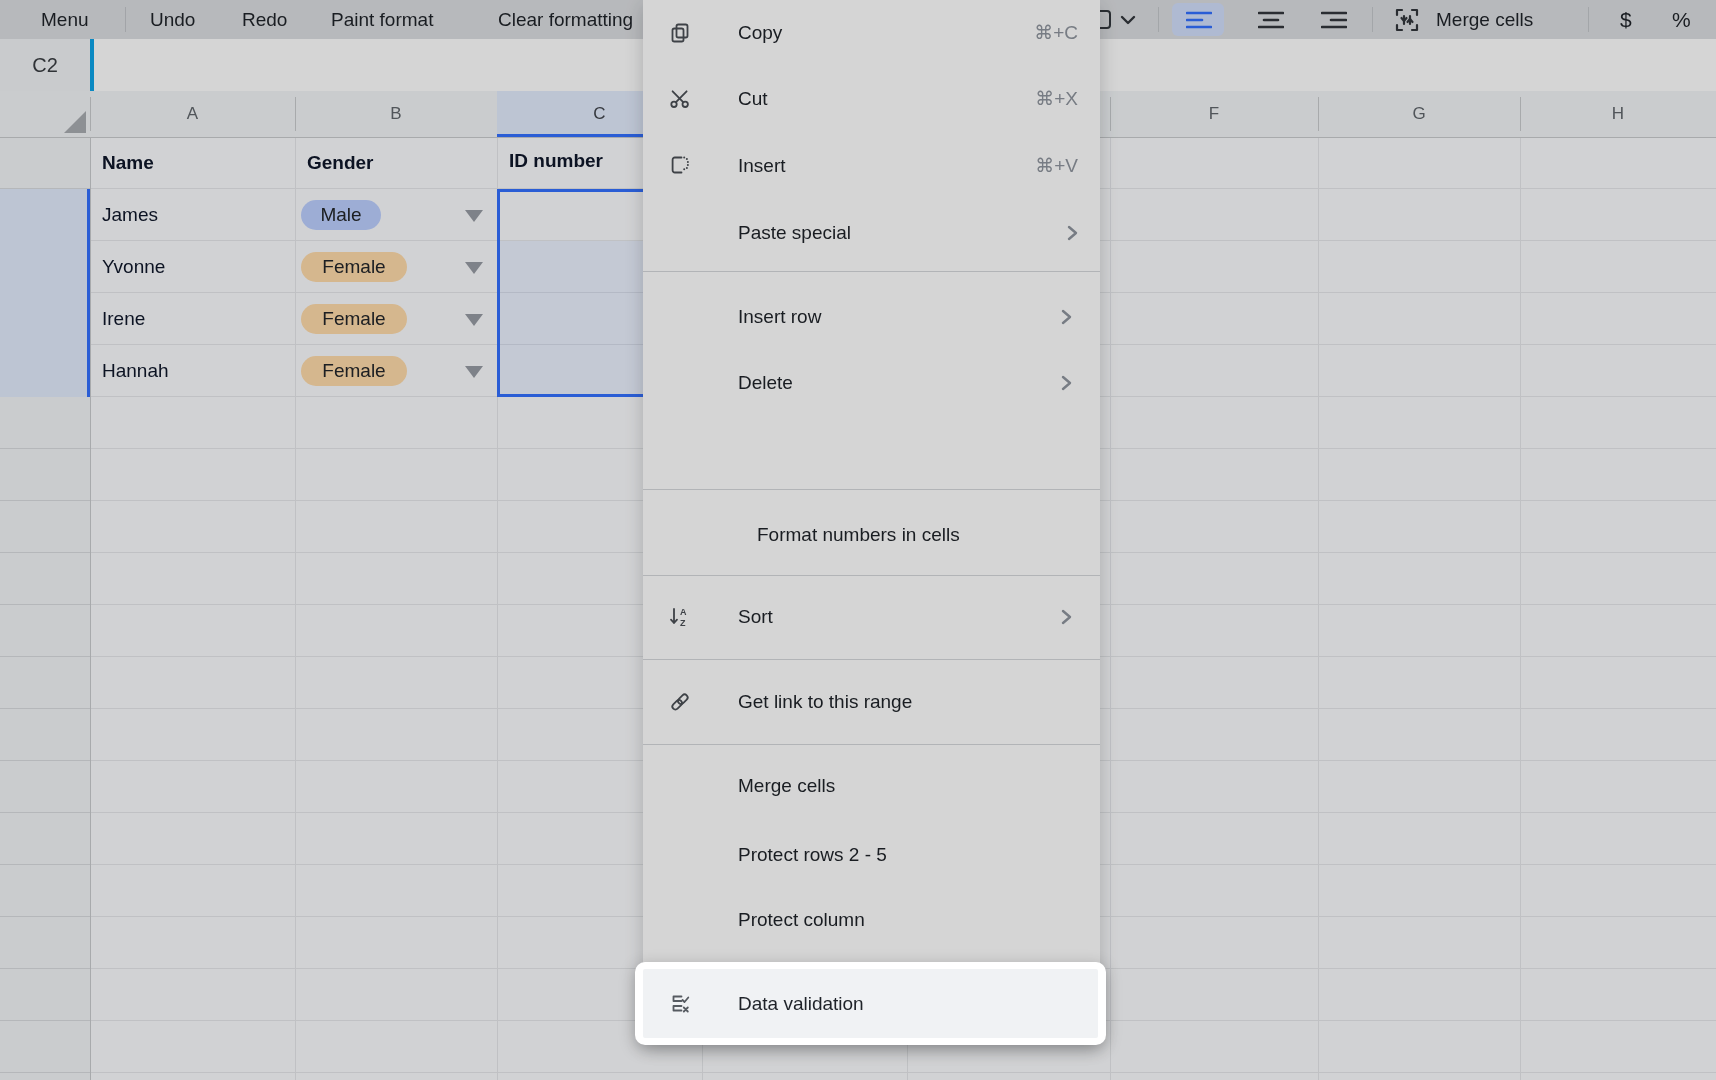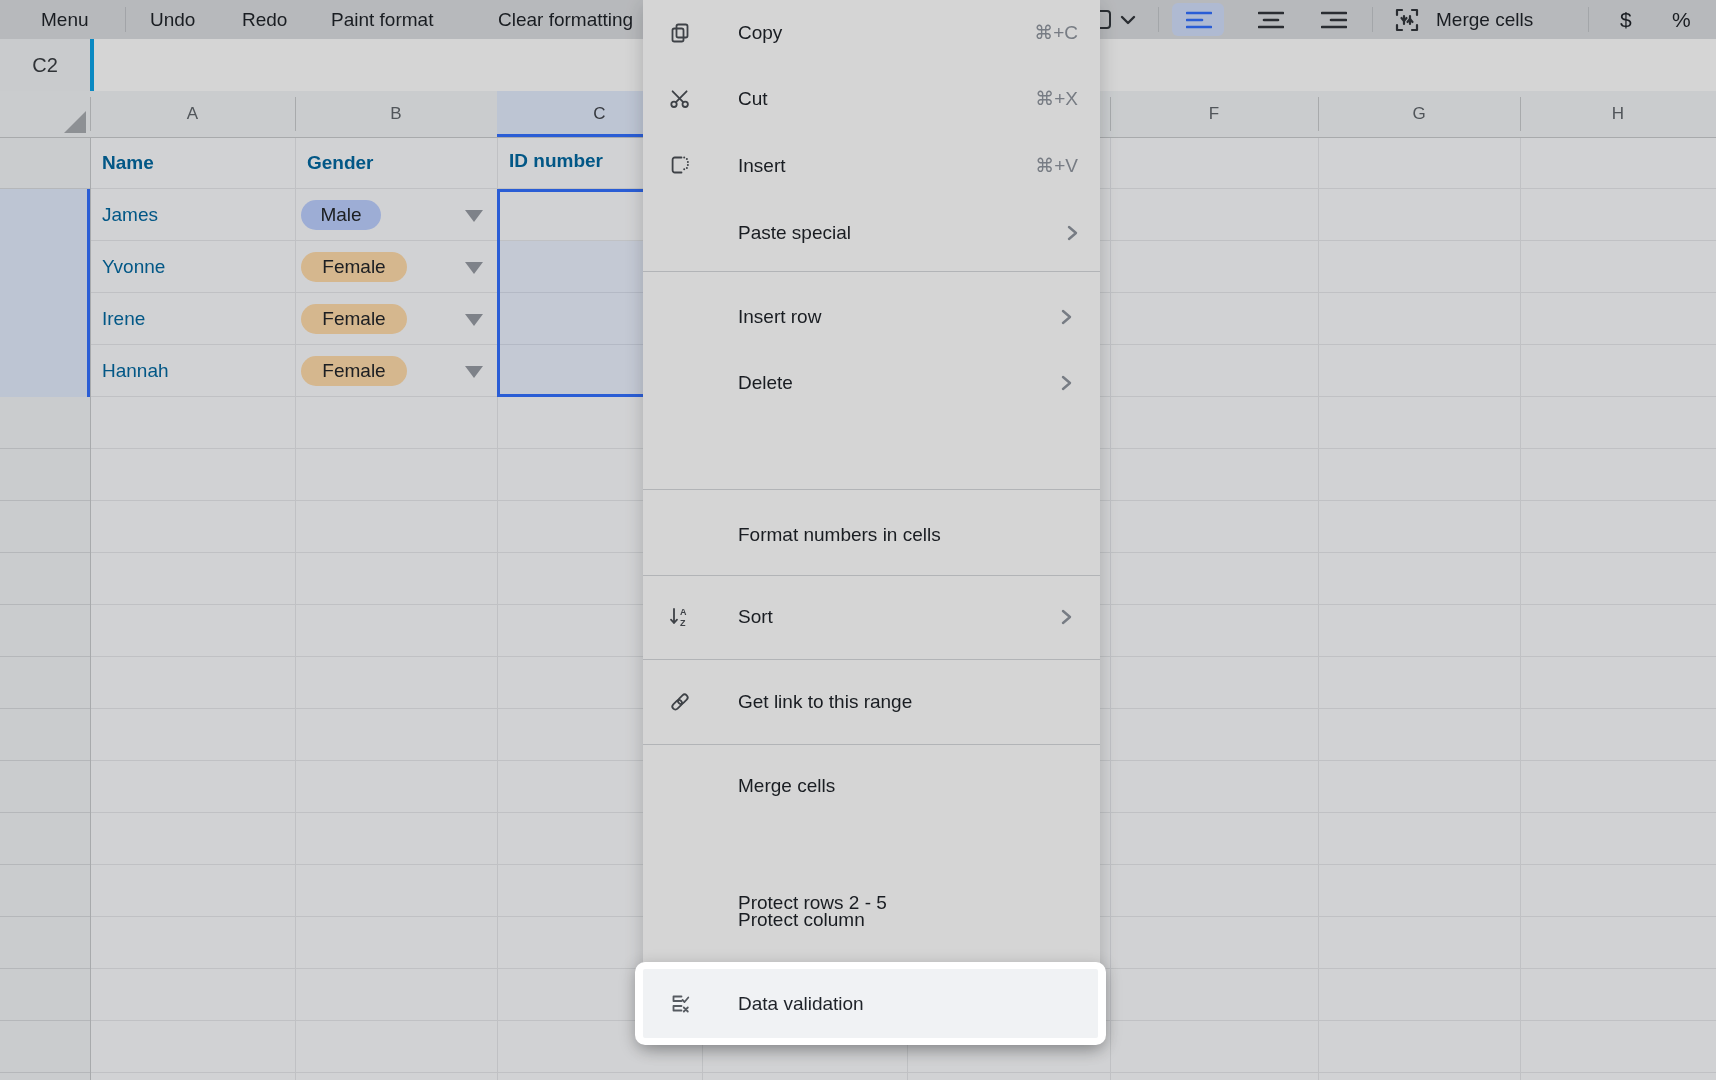--- a/index.html
+++ b/index.html
@@ -30,21 +30,21 @@
   .corner-tri{position:absolute;left:64px;top:20px;width:0;height:0;border-left:22px solid transparent;border-bottom:22px solid #a9adb2;}
   .sel-colheader{position:absolute;left:497px;top:0;width:205px;height:43px;background:#e3ecfd;border-bottom:3px solid #3370ff;z-index:3;}
   .rowheaders{position:absolute;left:0;top:137px;width:90px;height:943px;background:#f2f5f7;border-right:1px solid #c9ccce;z-index:9;
     background-image:repeating-linear-gradient(to bottom,transparent 0 51px,#d9dcdf 51px 52px);}
   .row-num{position:absolute;left:0;width:90px;height:52px;line-height:52px;text-align:center;font-size:18px;color:#5d6269;z-index:4;}
   .sel-rowheader{position:absolute;left:0;top:52px;width:90px;height:208px;background:#e3ecfd;border-right:3px solid #3370ff;box-sizing:border-box;z-index:2;}
   
   .gridarea{position:absolute;left:90px;top:137px;width:1626px;height:943px;z-index:1;
     background:repeating-linear-gradient(to bottom,#fbfcfe 0 51px,#e6e8eb 51px 52px);}
   .vline{position:absolute;top:137px;height:943px;width:1px;background:#e6e8eb;z-index:2;}
-  .cell-text{position:absolute;height:52px;line-height:52px;font-size:19px;color:#0369a1;z-index:5;white-space:nowrap;}
+  .cell-text{position:absolute;height:52px;line-height:52px;font-size:19px;color:#0f172a;z-index:5;white-space:nowrap;}
   .cell-bold{font-weight:bold;}
   .pill{position:absolute;height:30px;line-height:30px;border-radius:15px;text-align:center;font-size:19px;color:#23262a;z-index:5;}
   .pill.male{background:#bdd0ff;width:80px;}
   .pill.female{background:#ffdbaa;width:106px;}
   .dd-tri{position:absolute;width:0;height:0;border-left:9px solid transparent;border-right:9px solid transparent;border-top:12px solid #979ca4;z-index:5;}
   .sel-tint{position:absolute;left:500px;top:241px;width:199px;height:153px;background:rgba(51,112,255,0.08);z-index:4;}
   .sel-rect{position:absolute;left:497px;top:189px;width:205px;height:208px;border:3px solid #3370ff;box-sizing:border-box;z-index:6;}
   
   .ctxmenu{position:absolute;left:643px;top:0;width:457px;height:1042px;background:#ffffff;z-index:50;
     border-radius:0 0 8px 8px;box-shadow:0 6px 18px rgba(31,35,41,0.22);}
@@ -258,21 +258,21 @@
     <div class="cm-item" style="top:350px;">
       <span class="cm-label">Delete</span>
       <svg class="cm-chevron" width="12" height="20" viewBox="0 0 12 20">
         <polyline class="chev-stroke" points="3,4 10,10 3,16"></polyline>
       </svg>
     </div>
 
 
     <div class="cm-divider" style="top:489px;"></div>
 
-    <div class="cm-item" style="top:502px;">
+    <div class="cm-item" style="top:502px;margin-left:19px;">
       <span class="cm-label">Format numbers in cells</span>
     </div>
 
     <div class="cm-divider" style="top:575px;"></div>
 
     <div class="cm-item" style="top:584px;">
       <svg class="cm-icon" viewBox="0 0 24 24">
         <path class="mi-stroke" d="M6 4 v14 M6 18 l-3 -3.4 M6 18 l3 -3.4"></path>
         <text x="12" y="10" font-size="9" font-weight="bold" fill="#4b4f55" font-family="inherit">A</text>
         <text x="12" y="21" font-size="9" font-weight="bold" fill="#4b4f55" font-family="inherit">Z</text>
@@ -294,21 +294,21 @@
       </svg>
       <span class="cm-label">Get link to this range</span>
     </div>
 
     <div class="cm-divider" style="top:744px;"></div>
 
     <div class="cm-item" style="top:753px;">
       <span class="cm-label">Merge cells</span>
     </div>
 
-    <div class="cm-item" style="top:870px;">
+    <div class="cm-item" style="top:822px;">
       <span class="cm-label">Protect rows 2 - 5</span>
     </div>
 
     <div class="cm-item" style="top:887px;">
       <span class="cm-label">Protect column</span>
     </div>
   </div>
 
   <div class="dim-overlay"></div>
 

